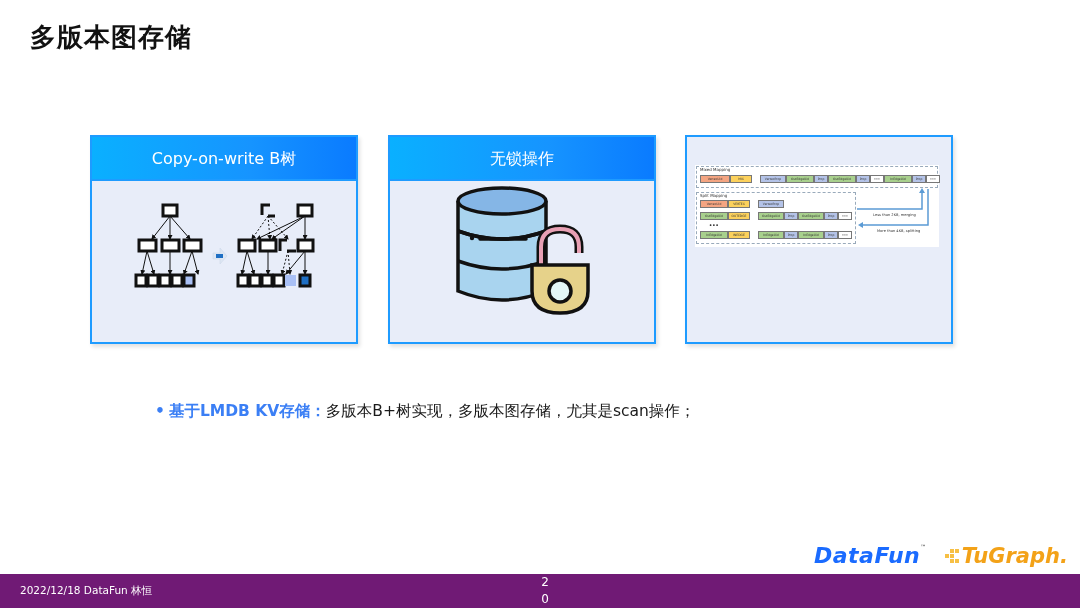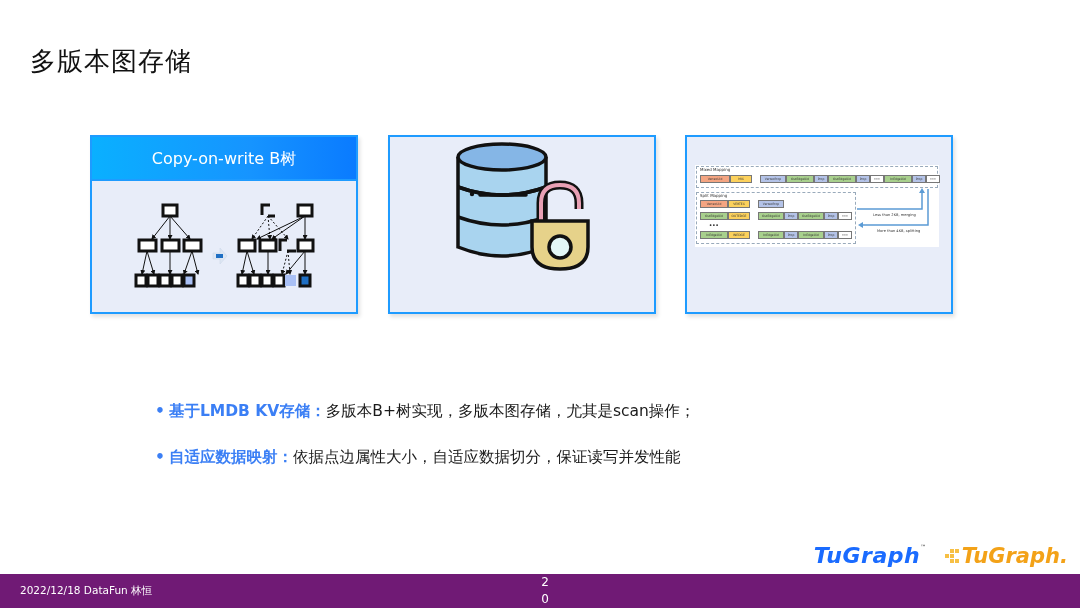--- a/index.html
+++ b/index.html
@@ -1,25 +1,25 @@
 <!DOCTYPE html>
 <html><head>
 <meta charset="utf-8">
 <style>
   * { margin: 0; padding: 0; box-sizing: border-box; }
   html, body { width: 1080px; height: 608px; overflow: hidden; background: #ffffff; }
   body { position: relative; font-family: "DejaVu Sans", "Liberation Sans", sans-serif; color: #000; }
 
   .page-title {
     position: absolute; left: 30px; top: 20px;
-    font-size: 26px; font-weight: normal; letter-spacing: 1px; color: #111; margin-top: 24px;
+    font-size: 26px; font-weight: bold; letter-spacing: 1px; color: #111;
   }
 
   .card {
-    position: absolute; top: 135px; width: 268px; height: 179px;
+    position: absolute; top: 135px; width: 268px; height: 209px;
     border: 2px solid #1e9bff; background: #e8edf9;
     box-shadow: 2px 3px 4px rgba(0,0,0,0.12);
   }
   .card-header {
     height: 44px; width: 100%;
     background: linear-gradient(90deg, #0ab0ff 0%, #1694ff 60%, #0a7bff 100%);
     color: #fff; font-size: 16px; text-align: center; line-height: 44px;
     border-bottom: 2px solid #1e9bff;
   }
   .card-body { position: relative; width: 100%; height: 135px; }
@@ -129,20 +129,21 @@
         <rect x="170" y="94" width="10" height="11"></rect>
         <rect x="182" y="94" width="10" height="11"></rect>
         <rect x="208" y="94" width="10" height="11" fill="#1f6fc4"></rect>
       </g>
       <rect x="193" y="94" width="11" height="11" fill="#a9c0f5"></rect>
     </svg>
   </div>
 </div>
 
 <div class="card" id="card-2">
+  <div class="card-header">无锁操作</div>
   <div class="card-body">
     <svg width="264" height="135" viewBox="0 0 264 135">
       <g stroke="#111" stroke-width="3.5">
         <path d="M68,20 L68,110 Q112,128 156,110 L156,20" fill="#a9d4ef"></path>
         <ellipse cx="112" cy="20" rx="44" ry="13" fill="#85b6e6"></ellipse>
         <path d="M68,50 Q112,66 156,50" fill="none"></path>
         <path d="M68,80 Q112,96 156,80" fill="none"></path>
         <path d="M68,50 Q112,66 156,50" fill="none"></path>
       </g>
       <circle cx="82" cy="57" r="2.2" fill="#111"></circle>
@@ -215,27 +216,24 @@
       <div class="mlabel" style="left:178px; top:48px; font-size:3.6px;">Less than 2KB, merging</div>
       <div class="mlabel" style="left:182px; top:64px; font-size:3.6px;">More than 4KB, splitting</div>
     </div>
   </div>
 </div>
 
 <div class="bullets">
   <div class="bullet">
     <span class="dot">•</span><span class="key">基于LMDB KV存储：</span><span class="val">多版本B+树实现，多版本图存储，尤其是scan操作；</span>
   </div>
-  <div class="bullet">
-    <span class="dot">•</span><span class="key">自适应数据映射：</span><span class="val">依据点边属性大小，自适应数据切分，保证读写并发性能</span>
-  </div>
 </div>
 
 <div class="logos">
-  <div class="logo-tugraph"><span>TuGraph</span><sup>™</sup></div>
+  <div class="logo-tugraph"><span>DataFun</span><sup>™</sup></div>
   <div class="logo-datafun">
     <span class="grid">
       <span class="o"></span>
         <span></span>
         <span></span>
       <span></span>
         <span></span>
         <span class="o"></span>
       <span class="o"></span>
         <span></span>

